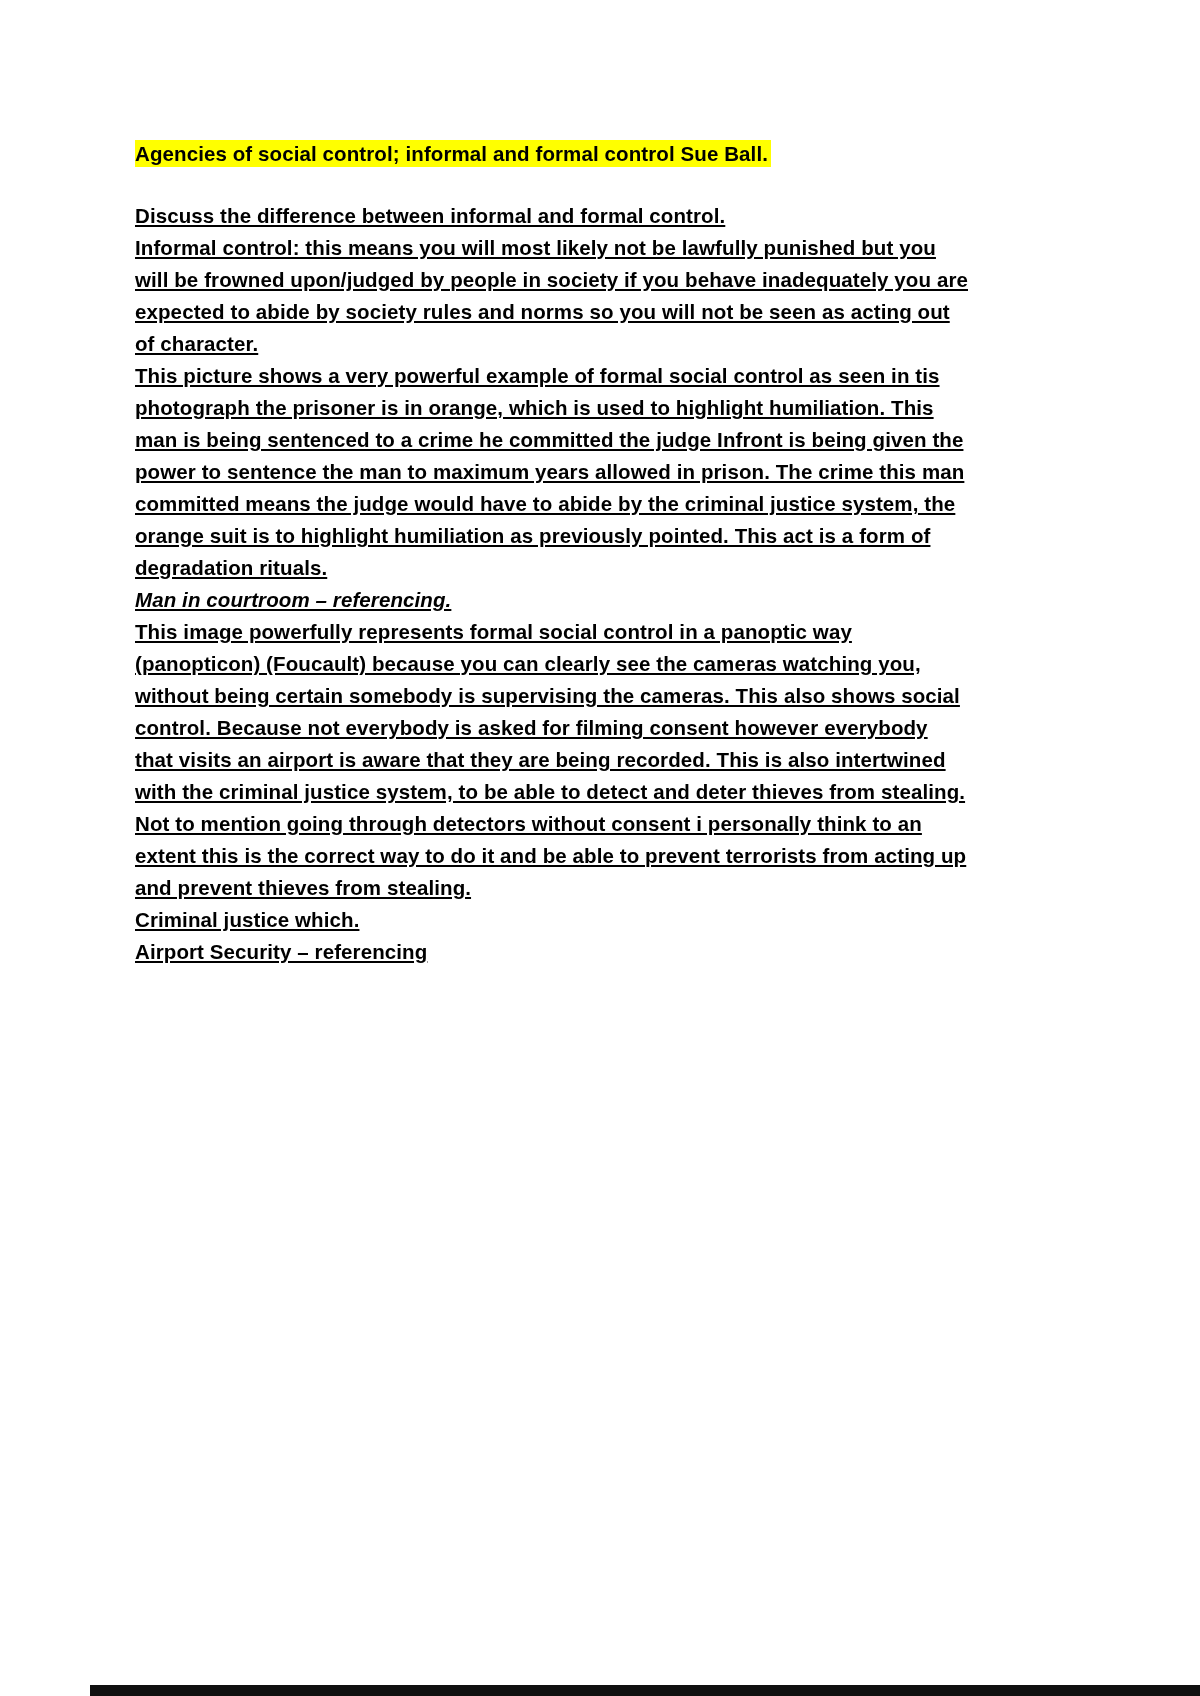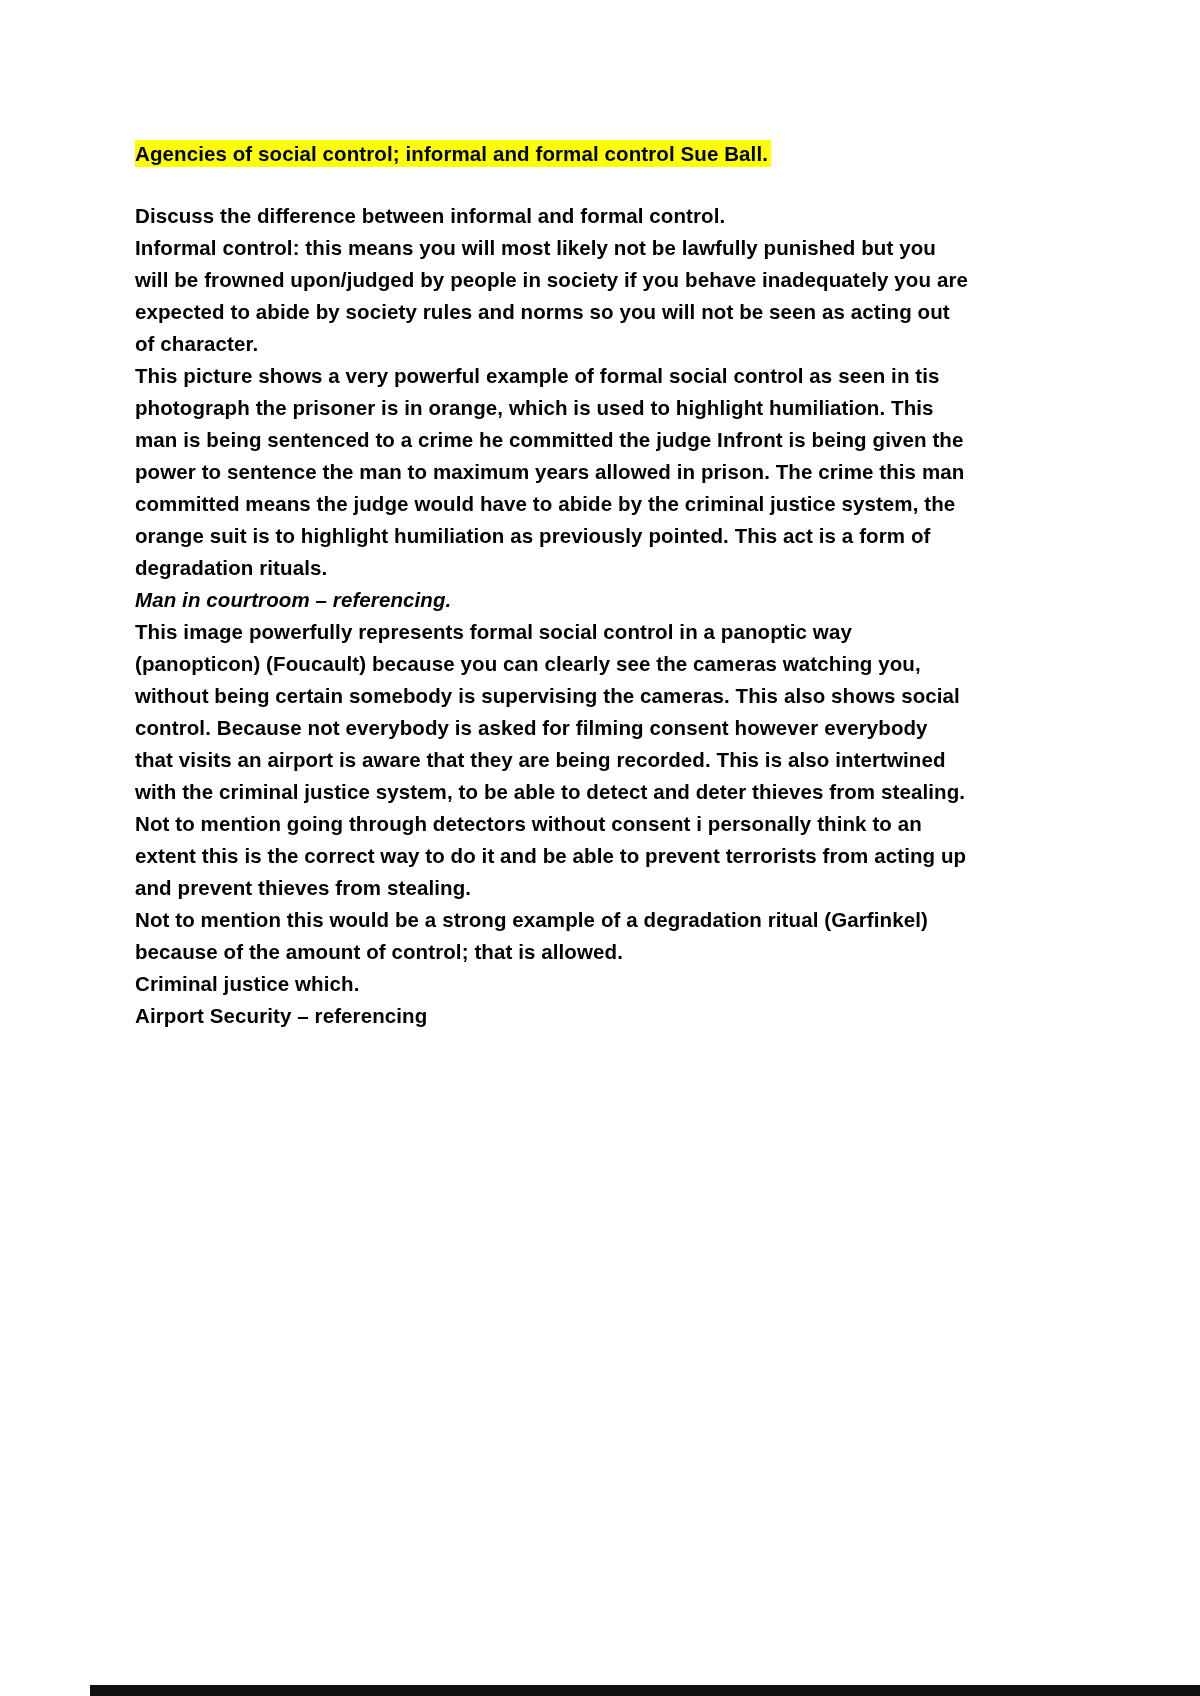--- a/index.html
+++ b/index.html
@@ -32,20 +32,21 @@
     margin-bottom: 30px;
   }
 
   .doc-title .hl {
     background: #ffff00;
     padding: 2px 3px 2px 0;
   }
 
   p.body-par {
     margin: 0;
+    text-decoration: underline;
   }
 
   .gap-xl { margin-top: 62px; }
   .gap-md { margin-top: 28px; }
 
   .italic {
     font-style: italic;
   }
 
   .footer-bar {
@@ -71,21 +72,20 @@
 
 
     <p class="body-par">Informal control: this means you will most likely not be lawfully punished but you will be frowned upon/judged by people in society if you behave inadequately you are expected to abide by society rules and norms so you will not be seen as acting out of character.</p>
 
     <p class="body-par gap-xl">This picture shows a very powerful example of formal social control as seen in tis photograph the prisoner is in orange, which is used to highlight humiliation. This man is being sentenced to a crime he committed the judge Infront is being given the power to sentence the man to maximum years allowed in prison. The crime this man committed means the judge would have to abide by the criminal justice system, the orange suit is to highlight humiliation as previously pointed. This act is a form of degradation rituals.</p>
 
     <p class="body-par italic gap-xl">Man in courtroom – referencing.</p>
 
     <p class="body-par gap-xl">This image powerfully represents formal social control in a panoptic way (panopticon) (Foucault) because you can clearly see the cameras watching you, without being certain somebody is supervising the cameras. This also shows social control. Because not everybody is asked for filming consent however everybody that visits an airport is aware that they are being recorded. This is also intertwined with the criminal justice system, to be able to detect and deter thieves from stealing. Not to mention going through detectors without consent i personally think to an extent this is the correct way to do it and be able to prevent terrorists from acting up and prevent thieves from stealing.</p>
 
-    <p class="body-par gap-md">Not to mention this would be a strong example of a degradation ritual (Garfinkel) because of the amount of control; that is allowed.</p>
 
     <p class="body-par gap-md">Criminal justice which.</p>
 
     <p class="body-par">Airport Security – referencing</p>
 
   </div>
 
   <div class="footer-bar"></div>
 </div>
 

